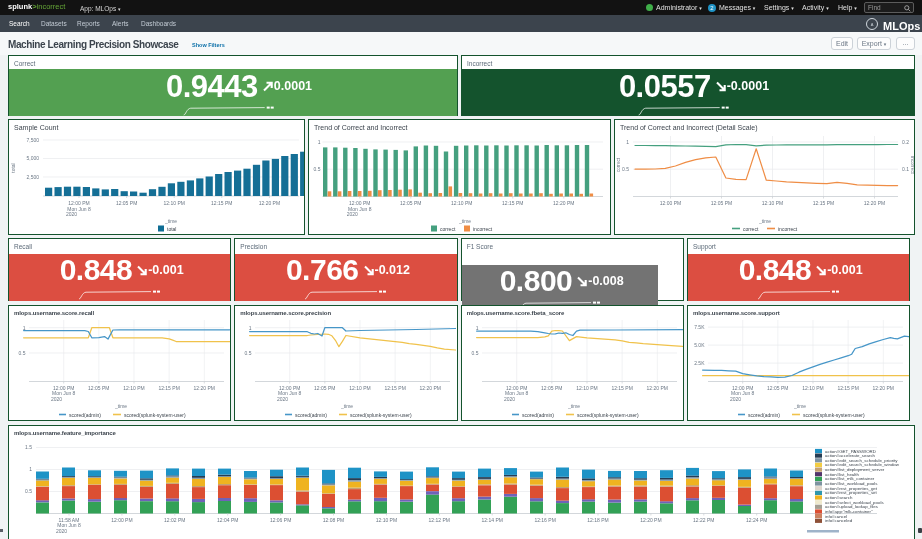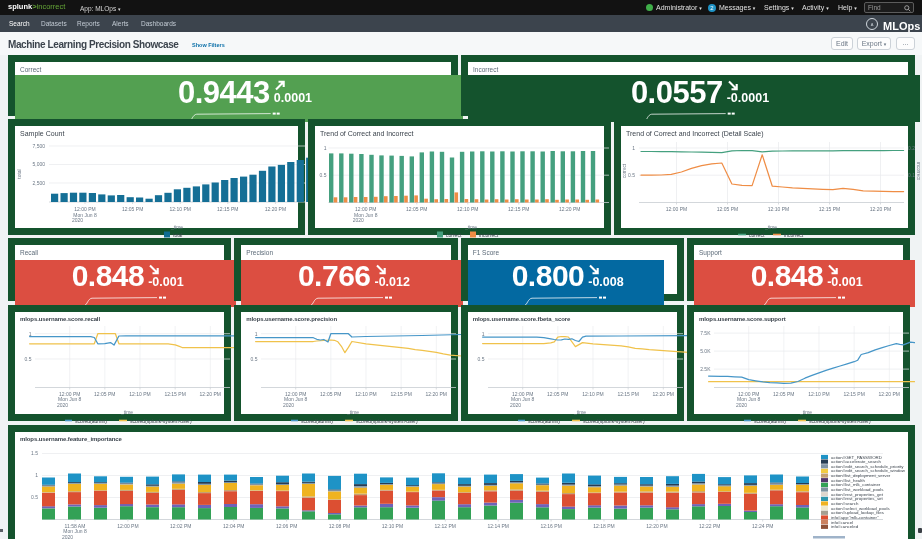--- a/index.html
+++ b/index.html
@@ -1,24 +1,24 @@
 <!DOCTYPE html>
 <html><head><meta charset="utf-8"><style>
 *{margin:0;padding:0;box-sizing:border-box}
 body{width:922px;height:539px;background:#f0f3f4;font-family:"Liberation Sans",sans-serif;overflow:hidden;position:relative}
 .topbar{position:absolute;left:0;top:0;width:922px;height:15px;background:#121212;color:#fff}
 .appbar{position:absolute;left:0;top:15px;width:922px;height:17px;background:#3c444d}
 .titlerow{position:absolute;left:0;top:32px;width:922px;height:23px;background:#f6f8f9}
-.panel{position:absolute;background:#fff;border:7px solid #14532d}
+.panel{position:absolute;background:#fff;border:1px solid #14532d}
 .phead{font-size:6.5px;color:#5c6a78;padding:4px 0 0 5px}
 .ptitle{font-size:7px;color:#3c444d;padding:4px 0 0 5px}
 .ptitleb{font-size:6px;font-weight:bold;letter-spacing:-0.1px;color:#3c444d;padding:4.5px 0 0 5px}
 .kpi{position:absolute;left:0;right:0;display:flex;align-items:center;justify-content:center;color:#fff;opacity:.999}
 .bignum{font-size:31px;font-weight:bold;letter-spacing:-0.5px;line-height:1}
-.delta{font-size:12.5px;font-weight:bold;margin-left:4px;display:flex;flex-direction:column;align-items:flex-start;line-height:1}
+.delta{font-size:12.5px;font-weight:bold;margin-left:4px;display:flex;flex-direction:row;align-items:flex-start;line-height:1}
 .navitem{color:#cdd4da;font-size:6.5px}
 svg{position:absolute;left:0;top:0}
 </style></head><body>
 
 <div class="topbar">
 <div style="position:absolute;left:8px;top:2px;font-size:7.5px;font-weight:bold;color:#fff">splunk<span style="color:#65a637">&gt;</span><span style="color:#65a637;font-weight:normal">incorrect</span></div>
 <div style="position:absolute;left:80px;top:4.5px;font-size:6.5px;color:#d5d5d5">App: MLOps <span style="font-size:5px">▾</span></div>
 <div style="position:absolute;left:646px;top:4px;width:7px;height:7px;border-radius:50%;background:#3fae49"></div>
 <div style="position:absolute;left:656px;top:4px;font-size:7px;color:#e0e0e0">Administrator <span style="font-size:5px">▾</span></div>
 <div style="position:absolute;left:708px;top:3.5px;width:8px;height:8px;border-radius:50%;background:#1e93c6;color:#fff;font-size:6px;text-align:center;line-height:8px">2</div>
@@ -291,21 +291,21 @@
       </div>
       <div style="position:absolute;left:50%;top:32px;transform:translateX(-50%)"><svg width="86" height="12" viewBox="0 0 86 12" style="position:static">
           <path d="M2,11 C4,11 5,4.5 9,4.2 L74,3.6" stroke="#ffffff" stroke-opacity="0.75" stroke-width="1" fill="none"></path>
           <rect x="76" y="2.6" width="3" height="2" fill="#fff"></rect>
           <rect x="80" y="2.6" width="3" height="2" fill="#fff"></rect>
         </svg></div>
     </div>
   </div>
 <div class="panel" style="left:460.7px;top:238px;width:223.3px;height:63px">
     <div class="phead">F1 Score</div>
-    <div style="position:absolute;left:0;top:15px;width:196px;height:47px;background:#0369a1">
+    <div style="position:absolute;left:0;top:26px;width:196px;height:47px;background:#737373">
       <div class="kpi" style="top:1px;height:30px;transform:translateX(2px)">
         <span class="bignum" style="font-size:30px">0.800</span>
         <span class="delta">
           <svg width="12" height="13" viewBox="0 0 12 13" style="position:static">
             <path d="M2,2.5 L9,9.5 M4.5,10.2 L9.7,10.2 L9.7,5" stroke="#fff" stroke-width="2.1" fill="none"></path>
           </svg>
           <span>-0.008</span>
         </span>
       </div>
       <div style="position:absolute;left:50%;top:32px;transform:translateX(-50%)"><svg width="86" height="12" viewBox="0 0 86 12" style="position:static">

